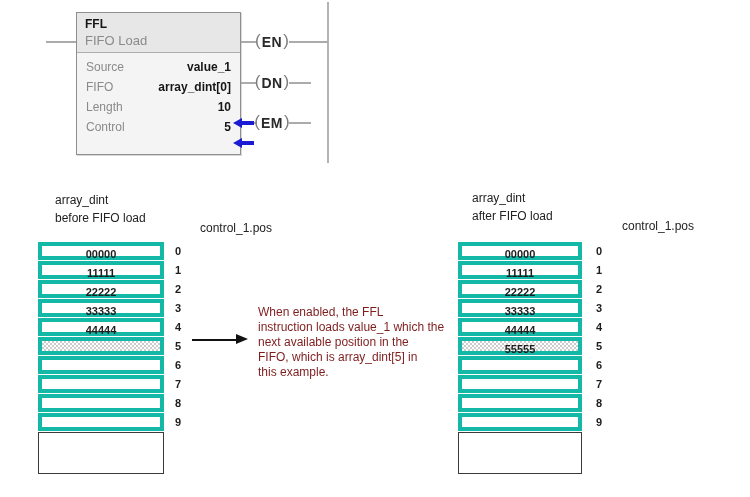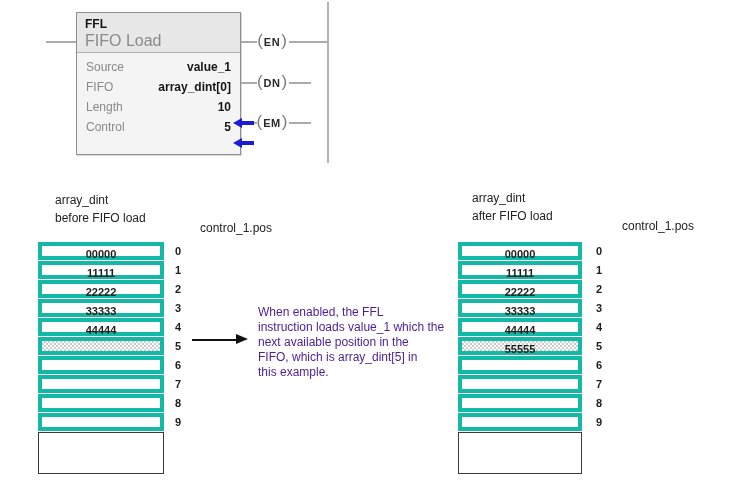--- a/index.html
+++ b/index.html
@@ -12,57 +12,57 @@
   .wire-h{position:absolute;height:2px;background:#ababab;}
   .wire-v{position:absolute;width:2px;background:#b3b3b3;}
 
   
   .ffl-block{position:absolute;left:60px;top:12px;width:165px;height:143px;
              border:1px solid #8f8f8f;background:#f4f4f4;box-sizing:border-box;
              box-shadow:1px 1px 0 #d9d9d9;}
   .ffl-header{height:40px;background:#e7e7e7;border-bottom:1px solid #aeaeae;
               padding:3px 8px 0 8px;box-sizing:border-box;}
   .ffl-mnemonic{font-size:12px;font-weight:bold;color:#161616;line-height:17px;}
-  .ffl-title{font-size:16px;color:#8a8a8a;line-height:16px;}
+  .ffl-title{font-size:13px;color:#8a8a8a;line-height:16px;}
   .ffl-body{padding:4px 9px 0 9px;}
   .op-row{display:flex;justify-content:space-between;height:20px;line-height:20px;}
   .op-label{font-size:12px;color:#8a8a8a;}
   .op-value{font-size:12px;font-weight:bold;color:#161616;}
 
   
   .blue-arrow{position:absolute;display:flex;align-items:center;height:10px;z-index:5;}
   .ba-head{width:0;height:0;border-top:5px solid transparent;
            border-bottom:5px solid transparent;border-right:9px solid #1b1bd4;}
   .ba-tail{width:12px;height:4px;background:#1b1bd4;}
 
   
   .coil{position:absolute;left:238px;width:36px;height:18px;display:flex;
         align-items:center;justify-content:center;}
   .coil .paren{font-size:17px;color:#7d7d7d;font-weight:400;line-height:18px;
                position:relative;top:-1px;}
-  .coil .coil-label{font-size:11px;font-weight:bold;color:#2a2a2a;padding:0 1px;
+  .coil .coil-label{font-size:14px;font-weight:bold;color:#2a2a2a;padding:0 1px;
                     letter-spacing:0.5px;}
 
   
   .fifo-caption{position:absolute;font-size:12px;color:#222;line-height:18px;}
   .pos-caption{position:absolute;font-size:12px;color:#222;margin-left:28px;}
   .fifo-table{position:absolute;width:126px;}
   .fifo-row{height:18px;border:4px solid #14b8a6;margin-bottom:1px;
             box-sizing:border-box;background:#ffffff;text-align:center;
             font-size:11px;font-weight:bold;color:#1d1d1d;line-height:16px;}
   .fifo-row.hatched{background:
       repeating-conic-gradient(#cccccc 0% 25%, #ffffff 0% 50%) 0 0 / 4px 4px;}
   .fifo-tail{height:42px;border:1px solid #3a3a3a;box-sizing:border-box;
              background:#ffffff;}
   .pos-col{position:absolute;}
   .pos-cell{height:19px;line-height:19px;font-size:11px;font-weight:bold;color:#1d1d1d;}
 
   
   .annotation{position:absolute;left:258px;top:305px;width:205px;}
-  .annotation div{font-size:12px;color:#4c1d95;line-height:15px;white-space:nowrap;}
+  .annotation div{font-size:12px;color:#7f1d1d;line-height:15px;white-space:nowrap;}
   .note-arrow{position:absolute;left:192px;top:334px;width:56px;height:11px;}
   .na-shaft{position:absolute;left:0;top:5px;width:45px;height:1.6px;background:#111;}
   .na-head{position:absolute;left:44px;top:0;width:0;height:0;
            border-top:5.5px solid transparent;border-bottom:5.5px solid transparent;
            border-left:12px solid #111;}
 </style>
 </head>
 <body>
 
 <div class="abs" style="left:16px;top:0;width:750px;height:180px;">

